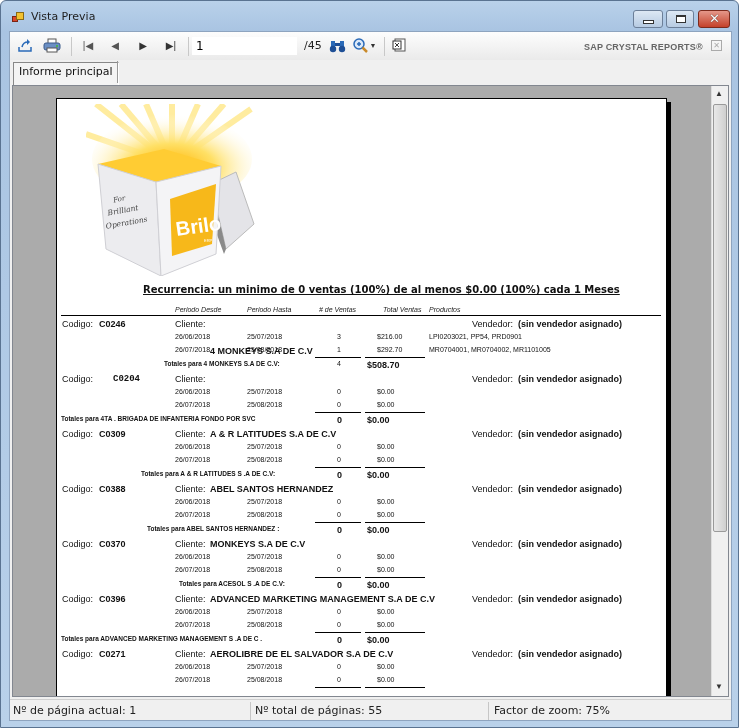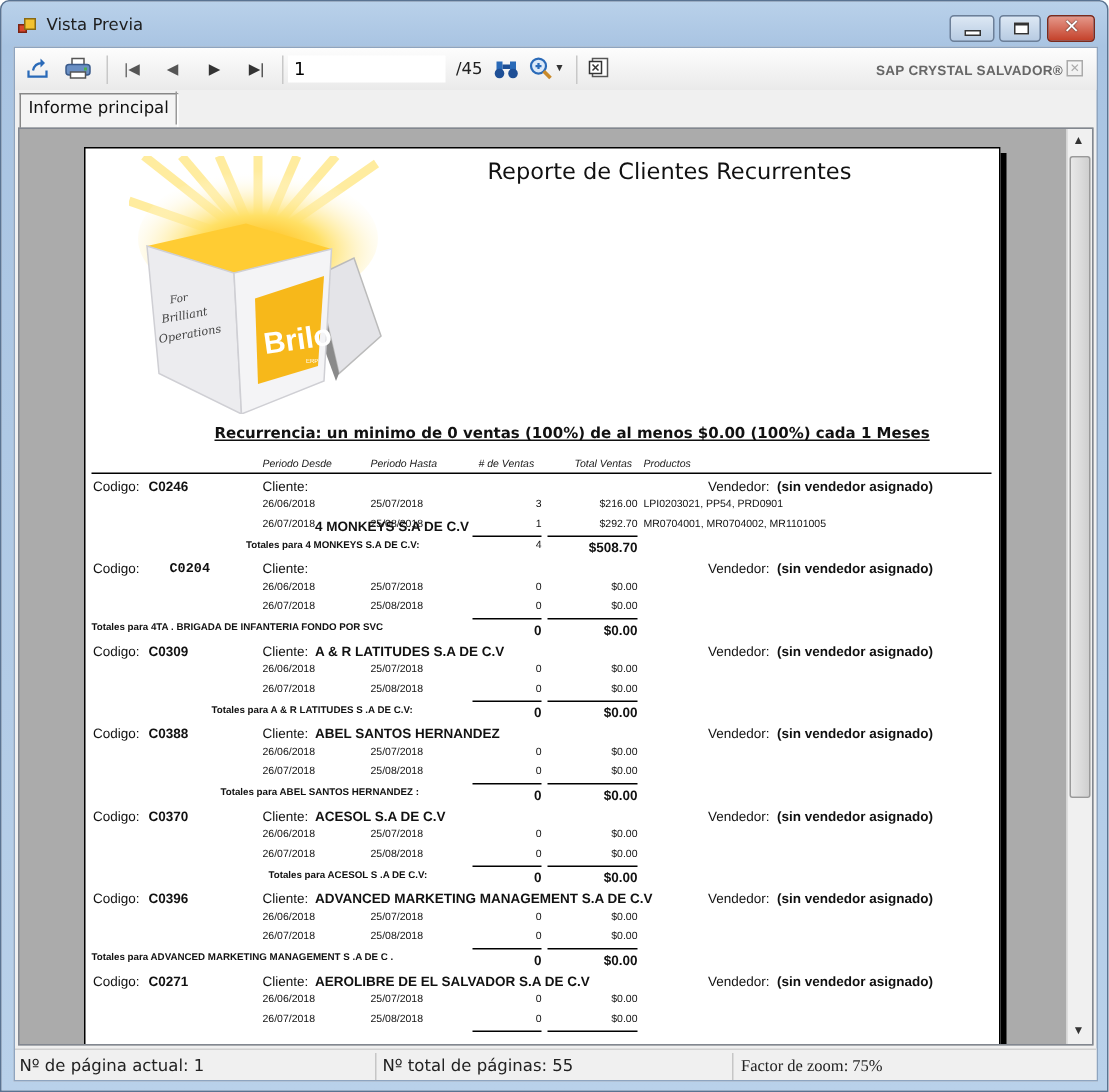--- a/index.html
+++ b/index.html
@@ -48,21 +48,21 @@
   .r-title { position: absolute; left: 268px; top: 6px; font-family: "DejaVu Sans", sans-serif; font-size: 15px; color: #111; }
   .r-sub { position: absolute; left: 264px; top: 31px; font-family: "DejaVu Sans", sans-serif; font-size: 12px; color: #111; }
   .recurr { position: absolute; left: 86px; top: 185px; font-family: "DejaVu Sans", sans-serif; font-size: 10px; font-weight: bold; text-decoration: underline; color: #111; }
   .colhdr { position: absolute; top: 207px; font-size: 7px; font-style: italic; color: #222; }
   .hline { position: absolute; left: 4px; top: 216px; width: 600px; height: 1px; background: #000; }
   .row { position: absolute; left: 0; width: 610px; height: 13px; font-size: 9px; color: #111; }
   .row span { position: absolute; white-space: nowrap; }
   .b { font-weight: bold; }
   .small { font-size: 7px !important; }
   .tiny { font-size: 6.5px !important; }
-  .ra { text-align: right; }
+  .ra { text-align: left; }
   .rule { position: absolute; height: 1px; background: #000; }
 </style>
 </head>
 <body>
 
 <div class="window">
   <div class="titlebar">
     <span class="app-icon">
         <span class="a"></span>
         <span class="b"></span>
@@ -132,21 +132,21 @@
           <span>▼</span>
         </div>
       <div class="tb-sep" style="left:374px;"></div>
       <div class="tb-icon" style="left:380px;">
         <svg width="14" height="15" viewBox="0 0 14 15">
             <rect x="3" y="1" width="10" height="12" fill="#fff" stroke="#555"></rect>
             <rect x="1" y="3" width="8" height="8" fill="#fff" stroke="#333"></rect>
             <path d="M3 5 L7 9 M7 5 L3 9" stroke="#333" stroke-width="1"></path>
           </svg>
       </div>
-      <span class="brand">SAP CRYSTAL SALVADOR®</span>
+      <span class="brand">SAP CRYSTAL REPORTS®</span>
       <span class="brand-close">✕</span>
     </div>
 
     <div class="tabstrip">
       <div class="tab">Informe principal</div>
       <div class="tab-sep"></div>
     </div>
 
     <div class="viewer">
       <div class="page">
@@ -176,21 +176,20 @@
             <polygon points="12,60 70,78 75,172 20,145" fill="#ececef" stroke="#cfcfd4"></polygon>
             <polygon points="70,78 135,62 130,150 75,172" fill="#f4f4f6" stroke="#cfcfd4"></polygon>
             <polygon points="84,95 130,80 126,140 86,152" fill="#f7b81a"></polygon>
             <text x="90" y="130" font-family="Liberation Sans, sans-serif" font-size="20" font-weight="bold" fill="#fff" transform="rotate(-8 105 125)">Brilo</text>
             <text x="118" y="138" font-family="Liberation Sans, sans-serif" font-size="4" fill="#fff">ERP</text>
             <text x="28" y="98" font-family="DejaVu Serif, serif" font-style="italic" font-size="7" fill="#444" transform="rotate(-10 30 100)">For</text>
             <text x="22" y="110" font-family="DejaVu Serif, serif" font-style="italic" font-size="7.5" fill="#444" transform="rotate(-10 30 110)">Brilliant</text>
             <text x="20" y="123" font-family="DejaVu Serif, serif" font-style="italic" font-size="7.5" fill="#444" transform="rotate(-10 30 122)">Operations</text>
           </svg>
         </div>
-        <div class="r-title">Reporte de Clientes Recurrentes</div>
         <div class="recurr">Recurrencia: un minimo de  0 ventas (100%) de al menos $0.00 (100%) cada 1 Meses</div>
 
         <span class="colhdr" style="left:118px;">Periodo Desde</span>
         <span class="colhdr" style="left:190px;">Periodo Hasta</span>
         <span class="colhdr" style="left:262px;"># de Ventas</span>
         <span class="colhdr" style="left:326px;">Total Ventas</span>
         <span class="colhdr" style="left:372px;">Productos</span>
         <div class="hline"></div>
 
         <div class="row" style="top:220px;">
@@ -303,21 +302,21 @@
         <div class="row" style="top:426px;">
           <span class="b tiny" style="left:90px;">Totales para ABEL SANTOS HERNANDEZ :</span>
           <span class="b ra" style="left:280px; width:24px;">0</span>
           <span class="b ra" style="left:310px; width:58px;">$0.00</span>
         </div>
 
         <div class="row" style="top:440px;">
           <span style="left:5px;">Codigo:</span>
           <span class="b" style="left:42px;">C0370</span>
           <span style="left:118px;">Cliente:</span>
-          <span class="b" style="left:153px;">ACESOL S.A DE C.V</span>
+          <span class="b" style="left:153px;">MONKEYS S.A DE C.V</span>
           <span style="left:415px;">Vendedor:</span>
           <span class="b" style="left:461px;">(sin vendedor asignado)</span>
         </div>
         <div class="row" style="top:454px;">
           <span class="small" style="left:118px;">26/06/2018</span>
           <span class="small" style="left:190px;">25/07/2018</span>
           <span class="small ra" style="left:280px; width:24px;">0</span>
           <span class="small ra" style="left:320px; width:48px;">$0.00</span>
         </div>
         <div class="row" style="top:467px;">
@@ -391,16 +390,16 @@
         <div class="thumb"></div>
         <span class="arrow" style="top:596px;">▼</span>
       </div>
     </div>
 
     <div class="statusbar">
       <span class="sb-cell" style="left:3px;">Nº de página actual: 1</span>
       <div class="sb-div" style="left:240px;"></div>
       <span class="sb-cell" style="left:245px;">Nº total de páginas: 55</span>
       <div class="sb-div" style="left:478px;"></div>
-      <span class="sb-cell" style="left:484px;font-family:Liberation Serif, serif;">Factor de zoom: 75%</span>
+      <span class="sb-cell" style="left:484px;">Factor de zoom: 75%</span>
     </div>
   </div>
 </div>
 
 </body></html>

